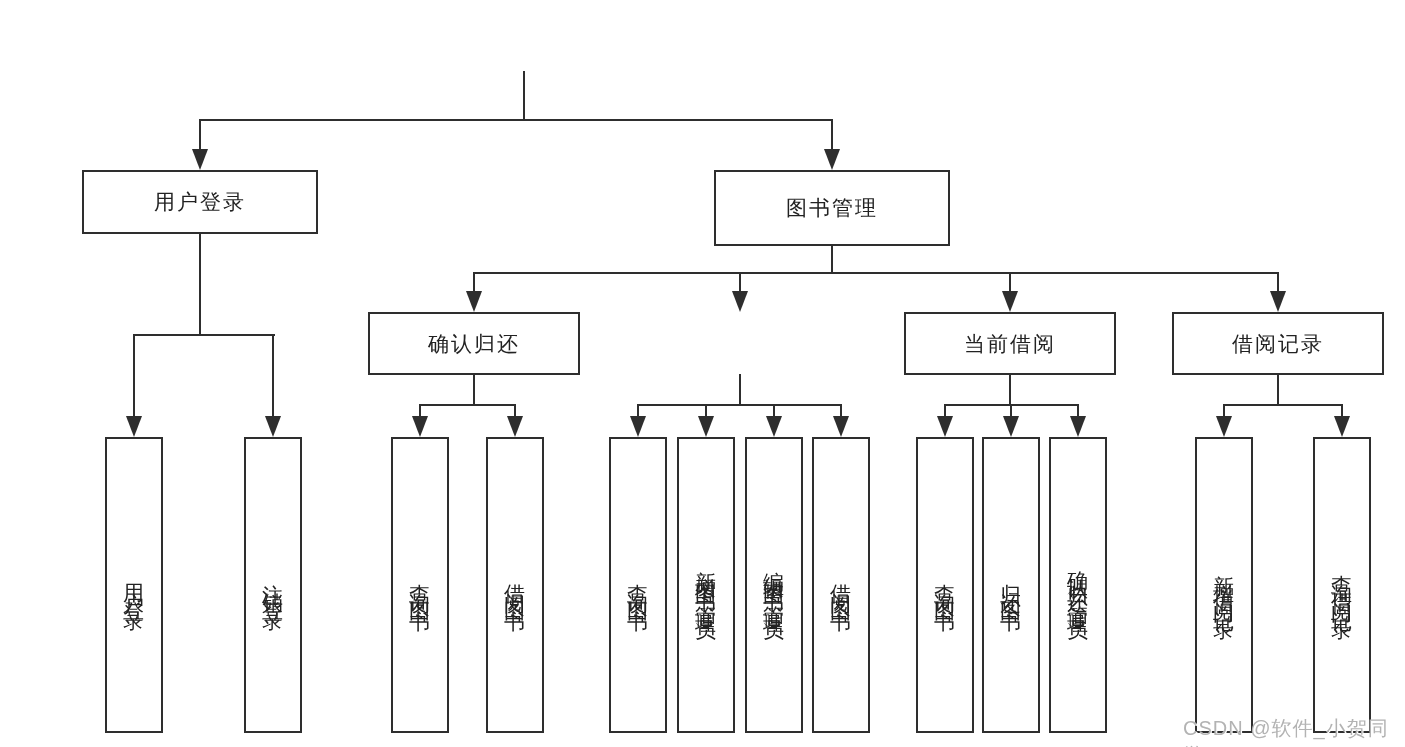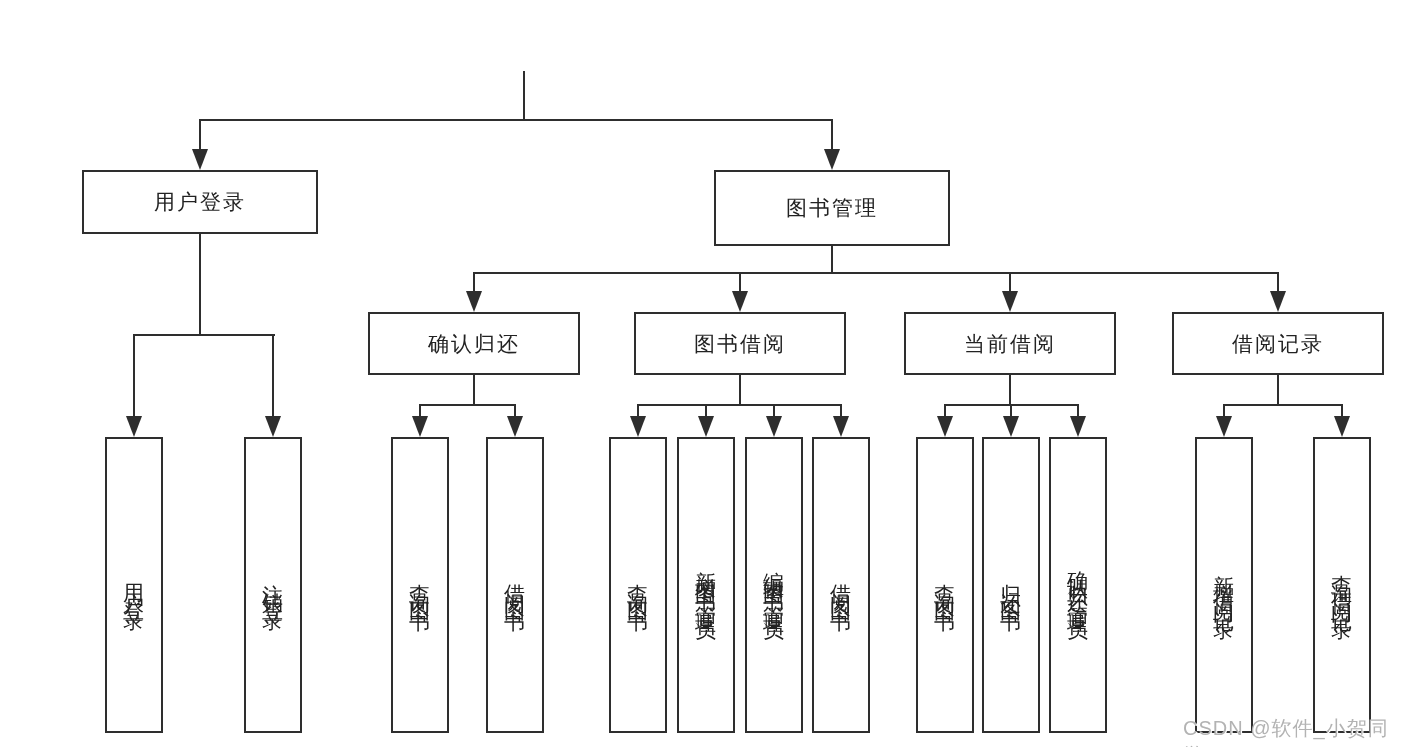--- a/index.html
+++ b/index.html
@@ -100,21 +100,20 @@
   <div class="vline" style="left:1223px; top:404px; height:15px;"></div>
   <div class="arrow" style="left:1216px; top:416px;"></div>
   <div class="vline" style="left:1341px; top:404px; height:15px;"></div>
   <div class="arrow" style="left:1334px; top:416px;"></div>
 
 
   <div class="hbox" style="left:82px; top:170px; width:236px; height:64px;">用户登录</div>
   <div class="hbox" style="left:714px; top:170px; width:236px; height:76px;">图书管理</div>
 
   <div class="hbox" style="left:368px; top:312px; width:212px; height:63px;">确认归还</div>
-  <div class="hbox" style="left:634px; top:312px; width:212px; height:63px;">图书借阅</div>
   <div class="hbox" style="left:1172px; top:312px; width:212px; height:63px;">借阅记录</div>
   <div class="hbox" style="left:904px; top:312px; width:212px; height:63px;">当前借阅</div>
 
   <div class="vbox" style="left:105px;">用户登录</div>
   <div class="vbox" style="left:244px;">注销登录</div>
 
   <div class="vbox" style="left:391px;">查询图书</div>
   <div class="vbox" style="left:486px;">借阅图书</div>
 
   <div class="vbox" style="left:609px;">查询图书</div>

